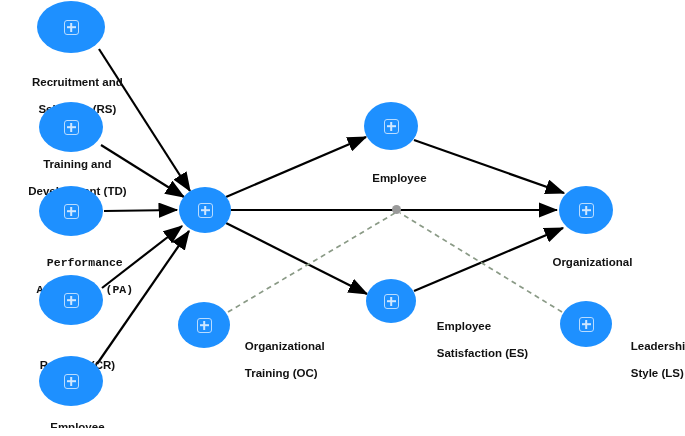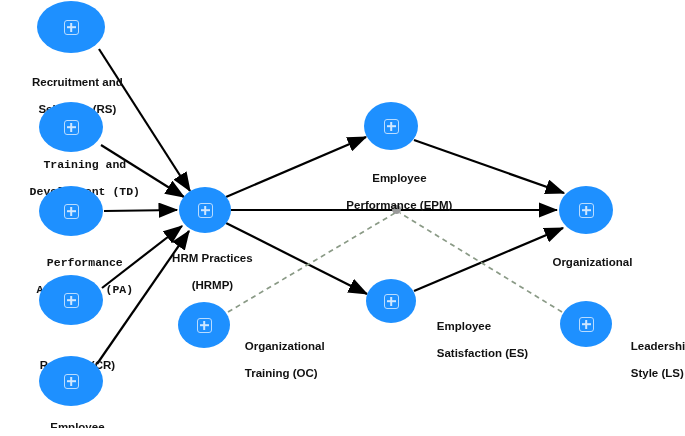--- a/index.html
+++ b/index.html
@@ -114,21 +114,21 @@
     <span class="node-icon"></span>
   </div>
   <div class="node-label lbl-center" style="left:0px; top:62px; width:142px;">
     <span>Recruitment and</span><br>
     <span>Selection (RS)</span>
   </div>
 
   <div class="node" style="left:39px; top:102px; width:64px; height:50px;">
     <span class="node-icon"></span>
   </div>
-  <div class="node-label lbl-center" style="left:0px; top:144px; width:142px;font-family:Liberation Mono, monospace;">
+  <div class="node-label lbl-center" style="left:0px; top:144px; width:142px;">
     <span>Training and</span><br>
     <span>Development (TD)</span>
   </div>
 
   <div class="node" style="left:39px; top:186px; width:64px; height:50px;">
     <span class="node-icon"></span>
   </div>
   <div class="node-label lbl-center" style="left:0px; top:242px; width:142px;font-family:Liberation Mono, monospace;">
     <span>Performance</span><br>
     <span>Appraisal (PA)</span>
@@ -146,39 +146,34 @@
     <span class="node-icon"></span>
   </div>
   <div class="node-label lbl-center" style="left:-2px; top:407px; width:146px;">
     <span>Employee</span><br>
     
   </div>
 
   <div class="node" style="left:179px; top:187px; width:52px; height:46px;">
     <span class="node-icon"></span>
   </div>
-  <div class="node-label lbl-center" style="left:140px; top:238px; width:132px;">
-    <span>HRM Practices</span><br>
-    <span>(HRMP)</span>
-  </div>
 
   <div class="node" style="left:178px; top:302px; width:52px; height:46px;">
     <span class="node-icon"></span>
   </div>
   <div class="node-label lbl-left" style="left:232px; top:326px; width:120px;">
     <span>Organizational</span><br>
     <span>Training (OC)</span>
   </div>
 
   <div class="node" style="left:364px; top:102px; width:54px; height:48px;">
     <span class="node-icon"></span>
   </div>
   <div class="node-label lbl-center" style="left:320px; top:158px; width:146px;">
     <span>Employee</span><br>
-    <span>Performance (EPM)</span>
   </div>
 
   <div class="node" style="left:366px; top:279px; width:50px; height:44px;">
     <span class="node-icon"></span>
   </div>
   <div class="node-label lbl-left" style="left:424px; top:306px; width:124px;">
     <span>Employee</span><br>
     <span>Satisfaction (ES)</span>
   </div>
 

